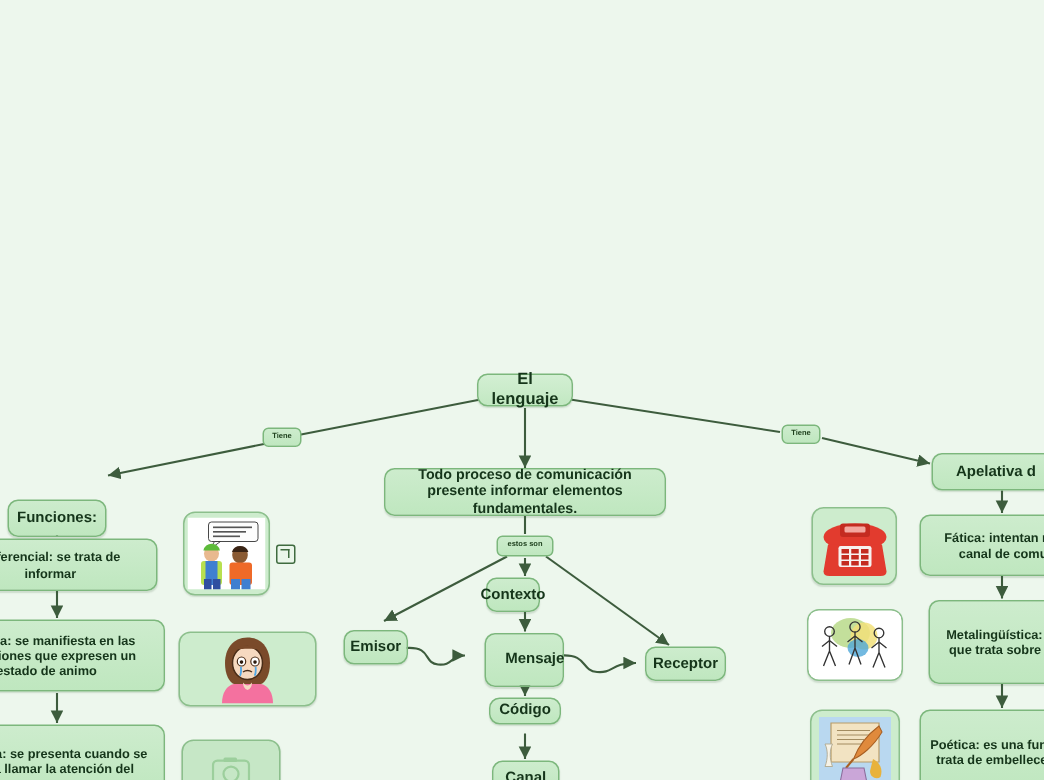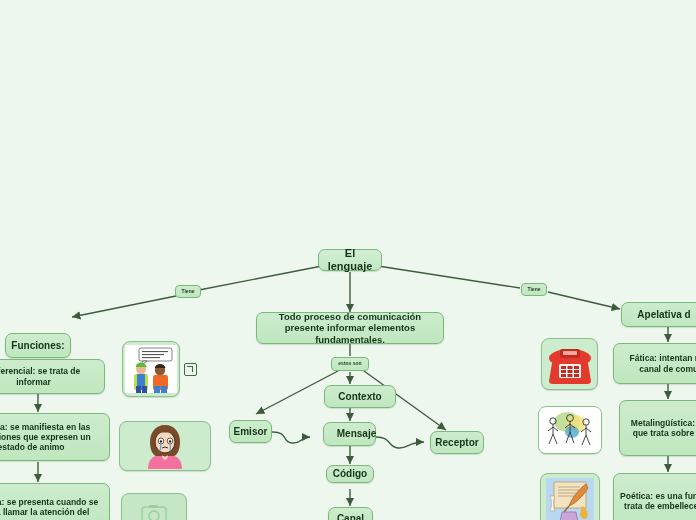--- a/index.html
+++ b/index.html
@@ -160,27 +160,27 @@
     <span>Tiene</span>
   </div>
   <div class="node tag" style="left:331px; top:357px; width:38px; height:14px;">
     <span>estos son</span>
   </div>
 
   <div class="node big" style="left:256px; top:312px; width:188px; height:32px;">
     <span>Todo proceso de comunicación presente informar elementos fundamentales.</span>
   </div>
 
-  <div class="node mid" style="left:324px; top:385px; width:72px; height:23px;">
+  <div class="node mid" style="left:324px; top:385px; width:36px; height:23px;">
     <span>Contexto</span>
   </div>
   <div class="node mid" style="left:229px; top:420px; width:43px; height:23px;">
     <span>Emisor</span>
   </div>
-  <div class="node mid" style="left:323px; top:422px; width:53px; height:24px;padding-left:20px;">
+  <div class="node mid" style="left:323px; top:422px; width:53px; height:36px;padding-left:20px;">
     <span>Mensaje</span>
   </div>
   <div class="node mid" style="left:430px; top:431px; width:54px; height:23px;">
     <span>Receptor</span>
   </div>
   <div class="node mid" style="left:326px; top:465px; width:48px; height:18px;">
     <span>Código</span>
   </div>
   <div class="node mid" style="left:328px; top:507px; width:45px; height:23px;">
     <span>Canal</span>

